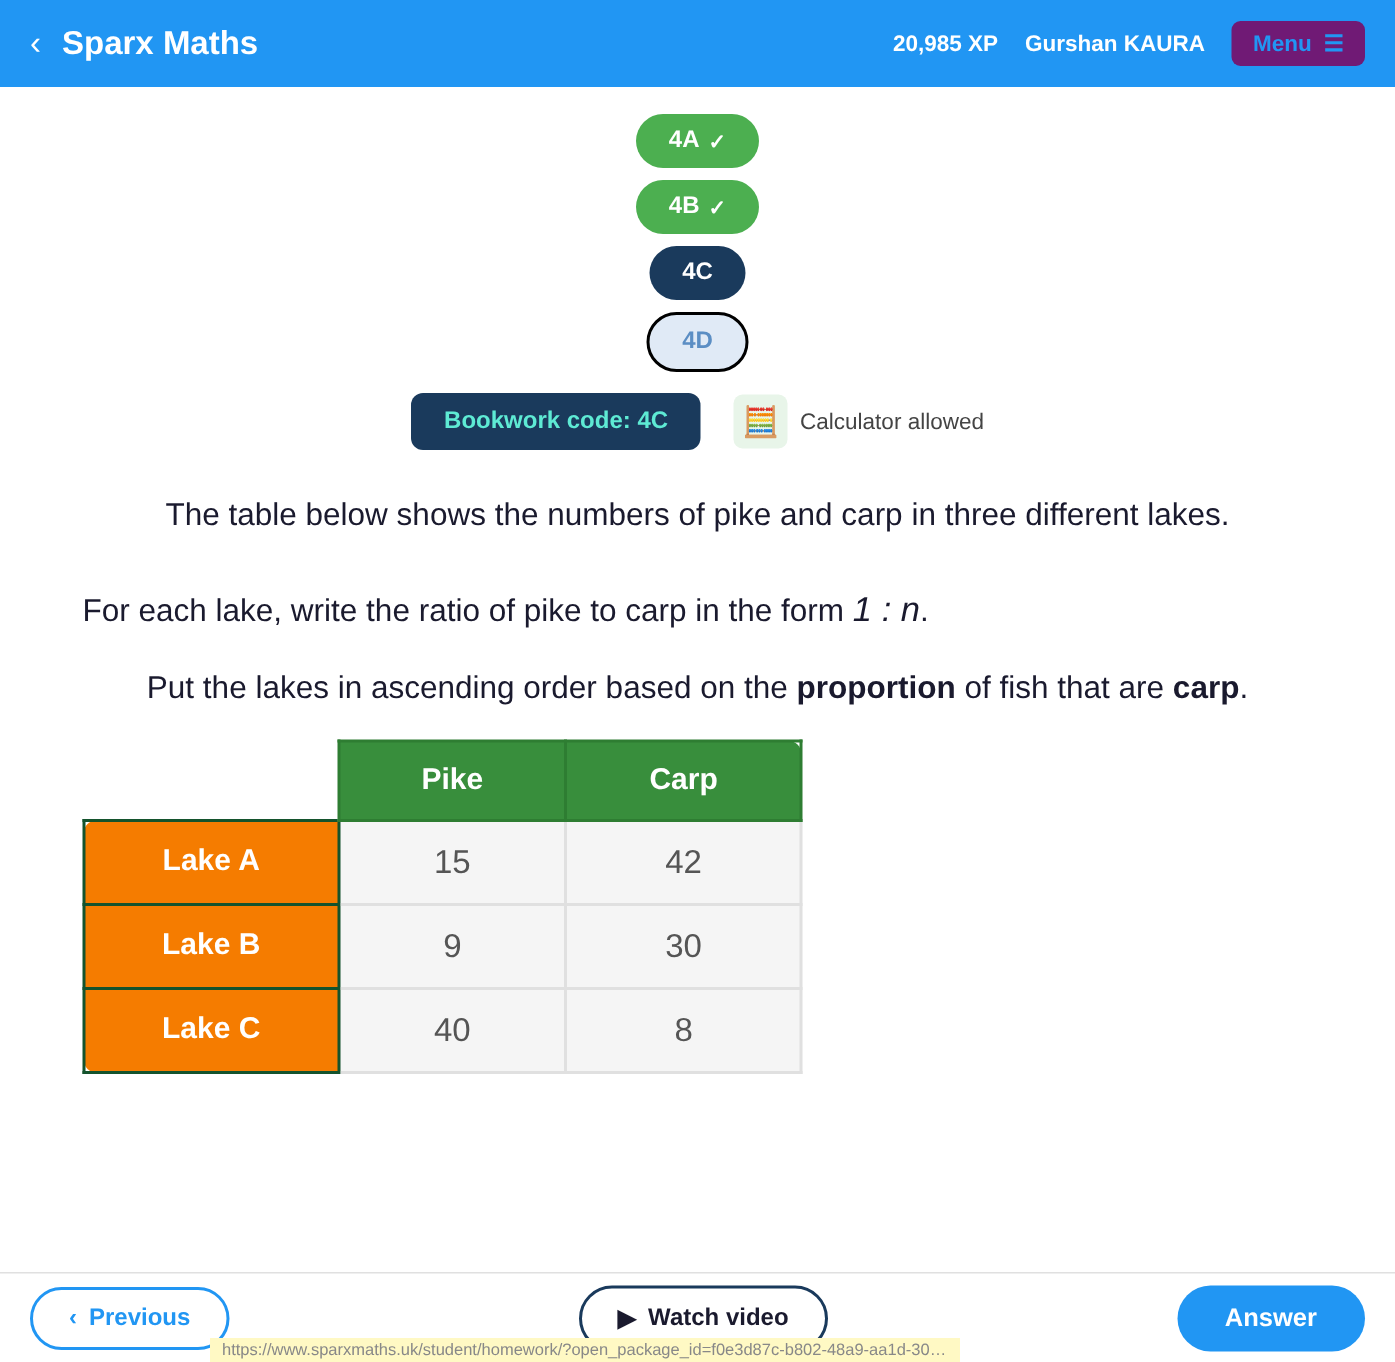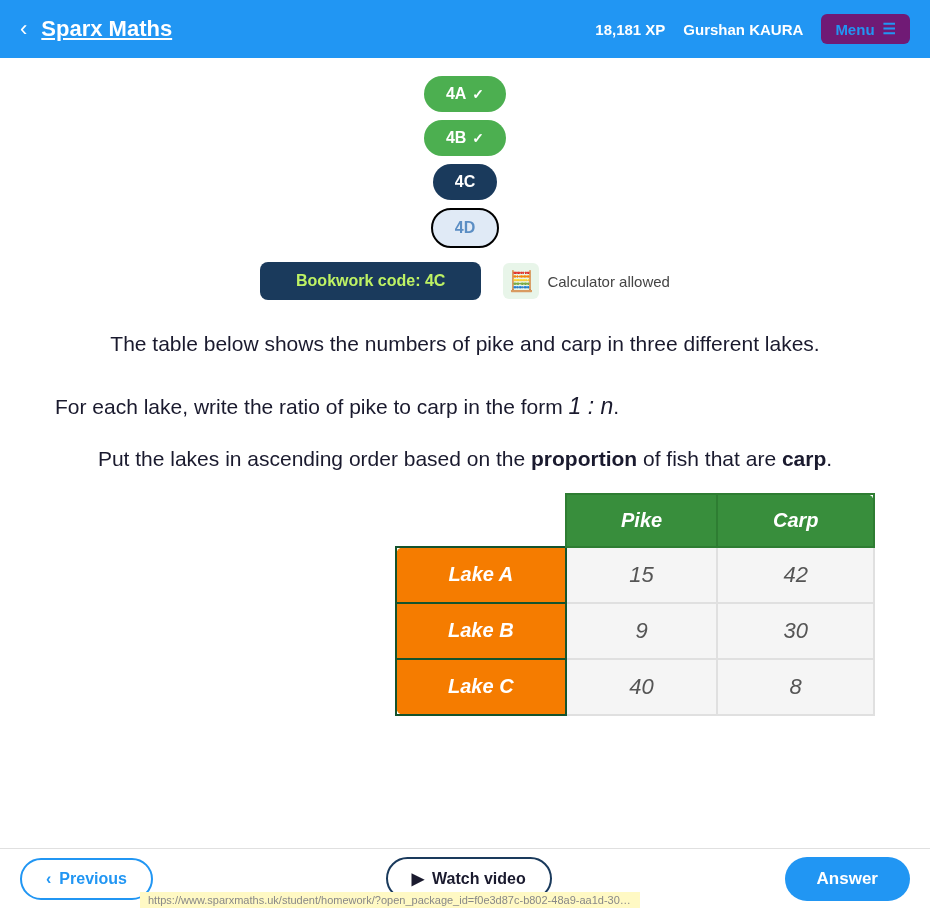--- a/index.html
+++ b/index.html
@@ -31,21 +31,20 @@
       cursor: pointer;
       background: none;
       border: none;
       display: flex;
       align-items: center;
     }
     .header-title {
       color: #fff;
       font-size: 22px;
       font-weight: 700;
-      text-decoration: underline;
     }
     .header-right {
       display: flex;
       align-items: center;
       gap: 18px;
     }
     .xp-text {
       color: #fff;
       font-size: 15px;
       font-weight: 600;
@@ -115,23 +114,23 @@
     
     .info-row {
       display: flex;
       justify-content: center;
       align-items: center;
       gap: 22px;
       margin-bottom: 28px;
     }
     .bookwork-badge {
       background: #1a3a5c;
-      color: #bef264;
+      color: #5eead4;
       border-radius: 8px;
-      padding: 10px 36px;
+      padding: 10px 22px;
       font-size: 16px;
       font-weight: 600;
     }
     .calculator-badge {
       display: flex;
       align-items: center;
       gap: 8px;
       font-size: 15px;
       color: #444;
     }
@@ -171,23 +170,22 @@
       color: #1a1a2e;
       text-align: center;
       line-height: 1.6;
       margin-bottom: 17px;
     }
     .bold { font-weight: 700; }
 
     
     .table-wrap {
       display: flex;
-      justify-content: flex-end;
+      justify-content: flex-start;
       margin-bottom: 40px;
-      font-style: italic;
     }
     table {
       border-collapse: collapse;
       min-width: 480px;
     }
     .col-header {
       background: #388e3c;
       color: #fff;
       font-size: 20px;
       font-weight: 700;
@@ -294,21 +292,21 @@
 <body>
 
 <div class="header">
   <div class="header-left">
     <button class="back-btn">
       <span>‹</span>
     </button>
     <span class="header-title">Sparx Maths</span>
   </div>
   <div class="header-right">
-    <span class="xp-text">18,181 XP</span>
+    <span class="xp-text">20,985 XP</span>
     <span class="user-text">Gurshan KAURA</span>
     <button class="menu-btn">
       <span>Menu</span>
       <span>☰</span>
     </button>
   </div>
 </div>
 
 <div class="tabs-row">
   <button class="tab tab-green">

